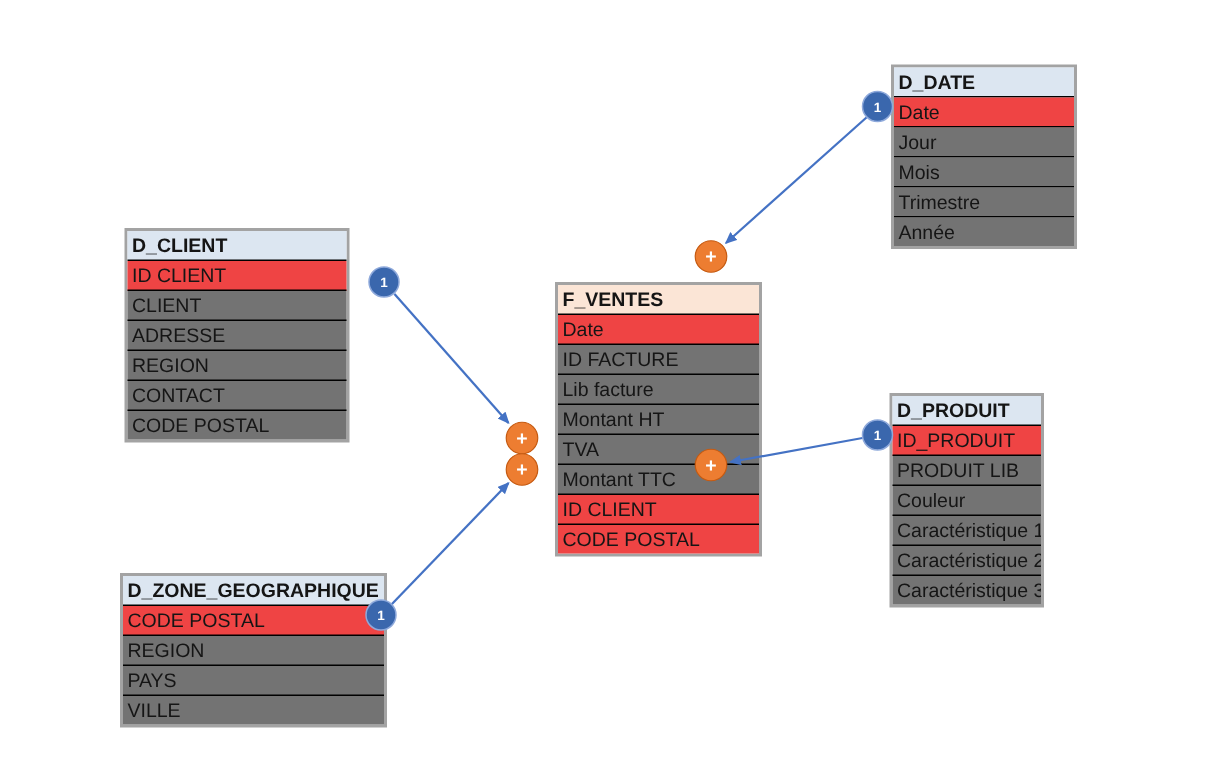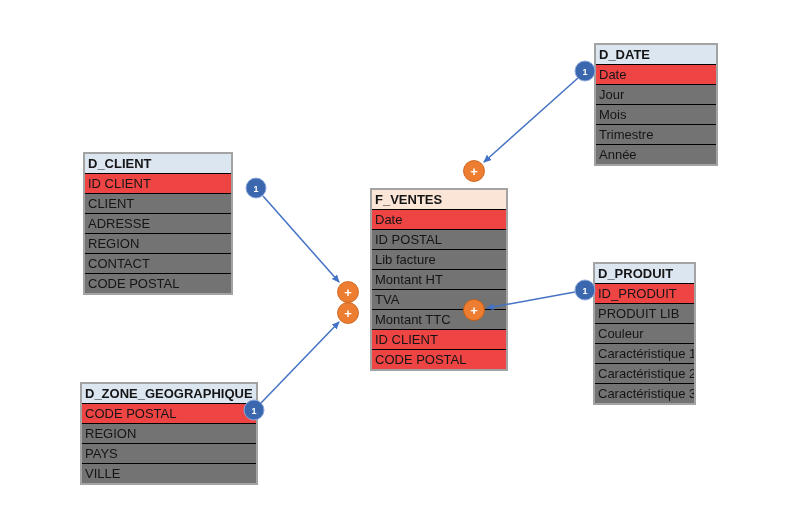--- a/index.html
+++ b/index.html
@@ -42,21 +42,21 @@
     <div class="er-row er-header">D_ZONE_GEOGRAPHIQUE</div>
     <div class="er-row key">CODE POSTAL</div>
     <div class="er-row">REGION</div>
     <div class="er-row">PAYS</div>
     <div class="er-row">VILLE</div>
   </div>
 
   <div class="er-table fact" style="left:370px;top:142px;width:138px;margin-top:46px;">
     <div class="er-row er-header">F_VENTES</div>
     <div class="er-row key">Date</div>
-    <div class="er-row">ID POSTAL</div>
+    <div class="er-row">ID FACTURE</div>
     <div class="er-row">Lib facture</div>
     <div class="er-row">Montant HT</div>
     <div class="er-row">TVA</div>
     <div class="er-row">Montant TTC</div>
     <div class="er-row key">ID CLIENT</div>
     <div class="er-row key">CODE POSTAL</div>
   </div>
 
   <div class="er-table" style="left:594px;top:43px;width:124px;">
     <div class="er-row er-header">D_DATE</div>

